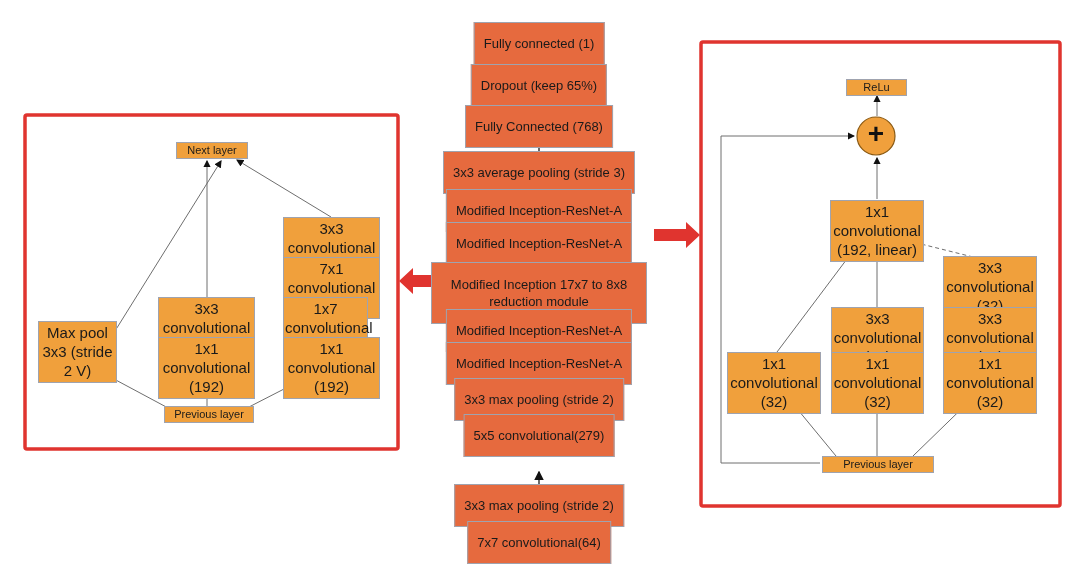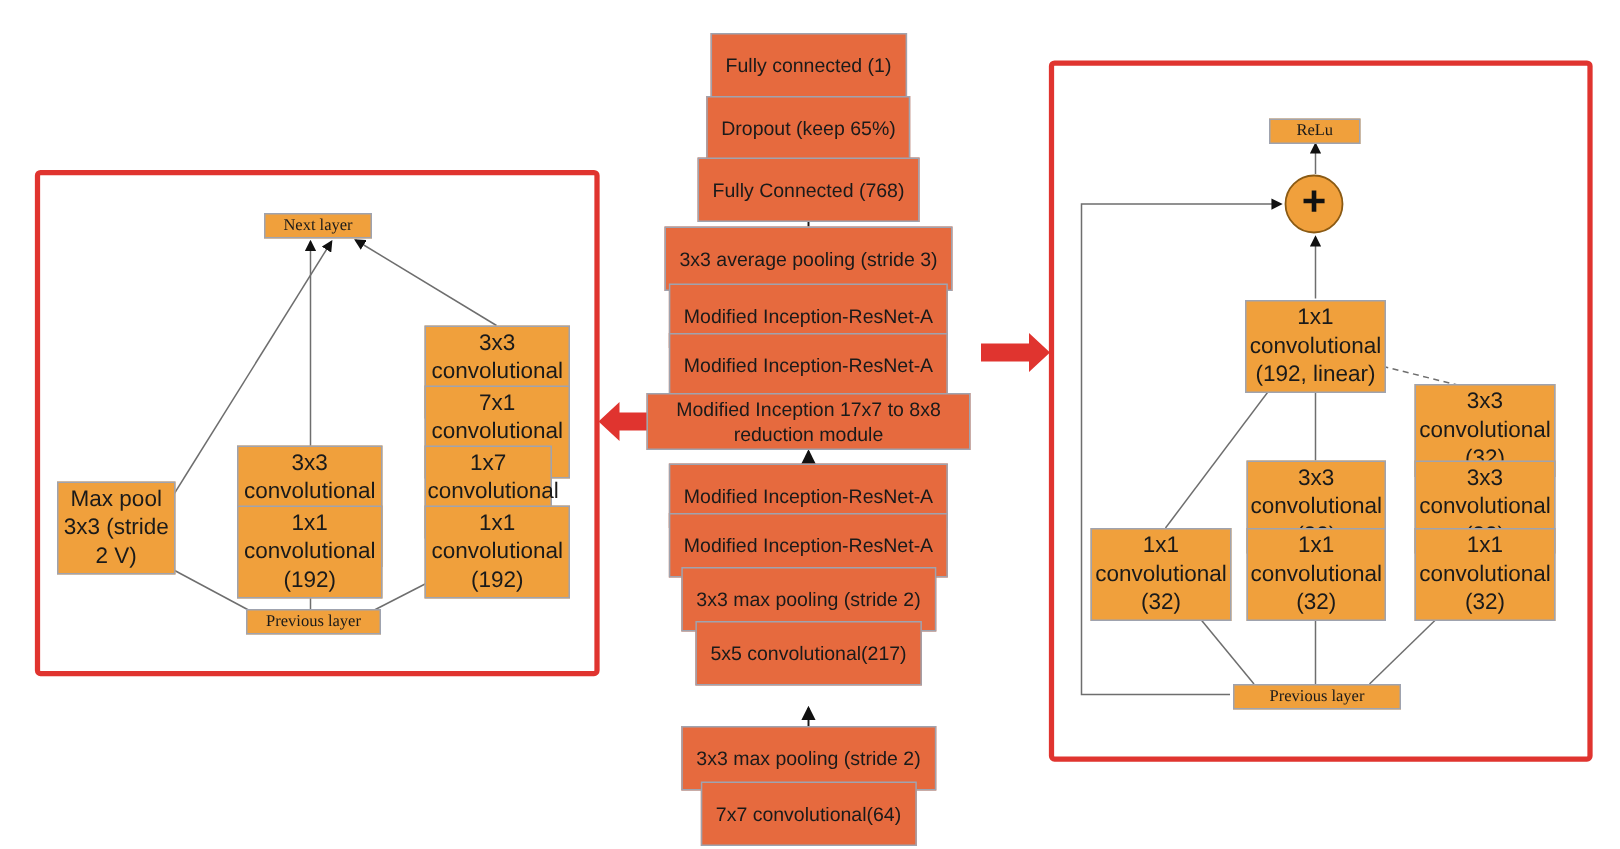--- a/index.html
+++ b/index.html
@@ -24,28 +24,28 @@
   .addcircle{fill:var(--module-box);stroke:#8a5a14;stroke-width:1.2;}
   .box{
     position:absolute;box-sizing:border-box;border:1px solid var(--box-border);
     text-align:center;white-space:pre-line;
   }
   .cbox{
     background:var(--center-box);
     left:539px;transform:translateX(-50%);
     font-size:13px;line-height:17px;padding:12px 9px;white-space:nowrap;
   }
-  .cbox.wrap{white-space:pre-line;width:216px;padding:1px 3px;text-align:center;}
+  .cbox.wrap{white-space:pre-line;width:216px;padding:13px 3px;text-align:center;}
   .obox{
     background:var(--module-box);
     font-size:15px;line-height:1.25;padding:2px 1px;
   }
   .sbox{
     background:var(--module-box);
-    font-size:11px;line-height:13px;padding:1px 0;white-space:nowrap;font-family:Liberation Serif, serif;
+    font-size:11px;line-height:13px;padding:1px 0;white-space:nowrap;
   }
   .plus{
     position:absolute;left:876px;top:136px;transform:translate(-50%,-56%);
     font-size:28px;font-weight:bold;color:#111;
   }
 </style>
 </head>
 <body>
 
 <div id="stage">
@@ -113,21 +113,21 @@
   <div class="box cbox" style="top:22px">Fully connected (1)</div>
   <div class="box cbox" style="top:64px">Dropout (keep 65%)</div>
   <div class="box cbox" style="top:105px">Fully Connected (768)</div>
   <div class="box cbox" style="top:151px">3x3 average pooling (stride 3)</div>
   <div class="box cbox" style="top:189px">Modified Inception-ResNet-A</div>
   <div class="box cbox" style="top:222px">Modified Inception-ResNet-A</div>
   <div class="box cbox wrap" style="top:262px">Modified Inception 17x7 to 8x8 reduction module</div>
   <div class="box cbox" style="top:309px">Modified Inception-ResNet-A</div>
   <div class="box cbox" style="top:342px">Modified Inception-ResNet-A</div>
   <div class="box cbox" style="top:378px">3x3 max pooling (stride 2)</div>
-  <div class="box cbox" style="top:414px">5x5 convolutional(217)</div>
+  <div class="box cbox" style="top:414px">5x5 convolutional(279)</div>
   <div class="box cbox" style="top:484px">3x3 max pooling (stride 2)</div>
   <div class="box cbox" style="top:521px">7x7 convolutional(64)</div>
 
   <div class="box sbox" style="left:176px;top:142px;width:72px">Next layer</div>
   <div class="box obox" style="left:283px;top:217px;width:97px">3x3 convolutional
 (128)</div>
   <div class="box obox" style="left:283px;top:257px;width:97px">7x1 convolutional
 (128)</div>
   <div class="box obox" style="left:283px;top:297px;width:85px">1x7 convolutional
 (128)</div>

